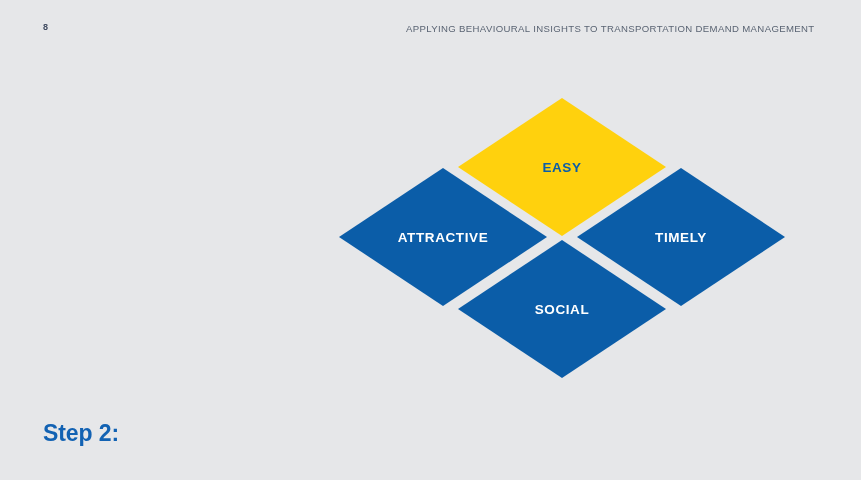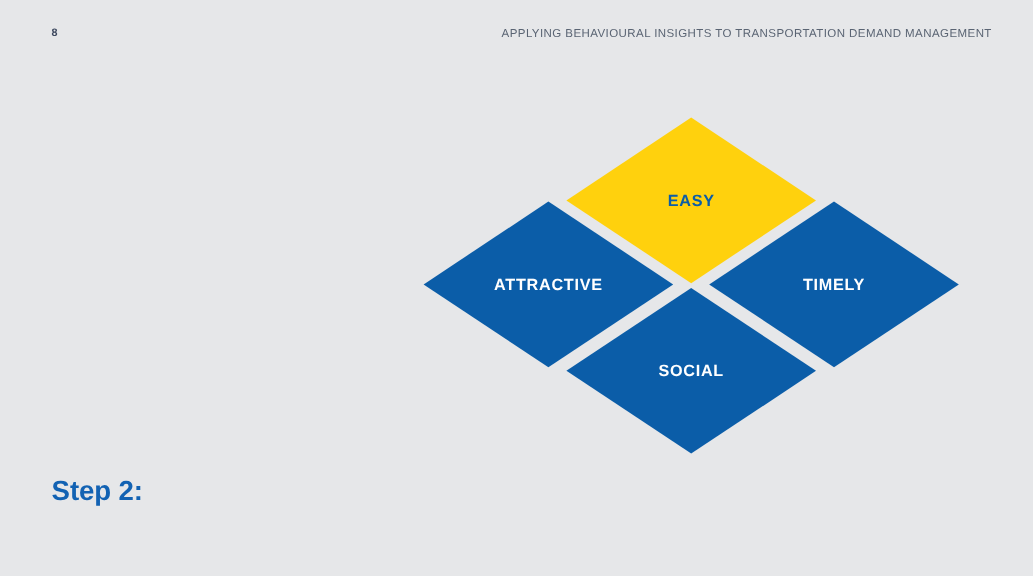--- a/index.html
+++ b/index.html
@@ -35,27 +35,26 @@
   }
   .header-title {
     position: absolute;
     left: 406px;
     top: 23px;
     font-size: 9.6px;
     font-weight: 400;
     color: #5a6473;
     letter-spacing: 0.35px;
     white-space: nowrap;
-    margin-left: 12px;
   }
 
   
   #diagram {
     position: absolute;
-    left: 344px;
+    left: 330px;
     top: 90px;
     width: 470px;
     height: 300px;
   }
   #diagram svg {
     display: block;
     width: 470px;
     height: 300px;
     overflow: visible;
   }
@@ -75,20 +74,21 @@
     top: 396px;
     color: #1262b3;
     font-size: 23px;
     font-weight: 700;
     line-height: 26px;
     letter-spacing: -0.1px;
   }
   .slide-title .line {
     display: block;
     white-space: nowrap;
+    margin-top: 24px;
   }
 </style>
 </head>
 <body>
 
 <div id="slide">
 
   <div class="page-number">8</div>
 
   <div class="header-title">APPLYING BEHAVIOURAL INSIGHTS TO TRANSPORTATION DEMAND MANAGEMENT</div>

